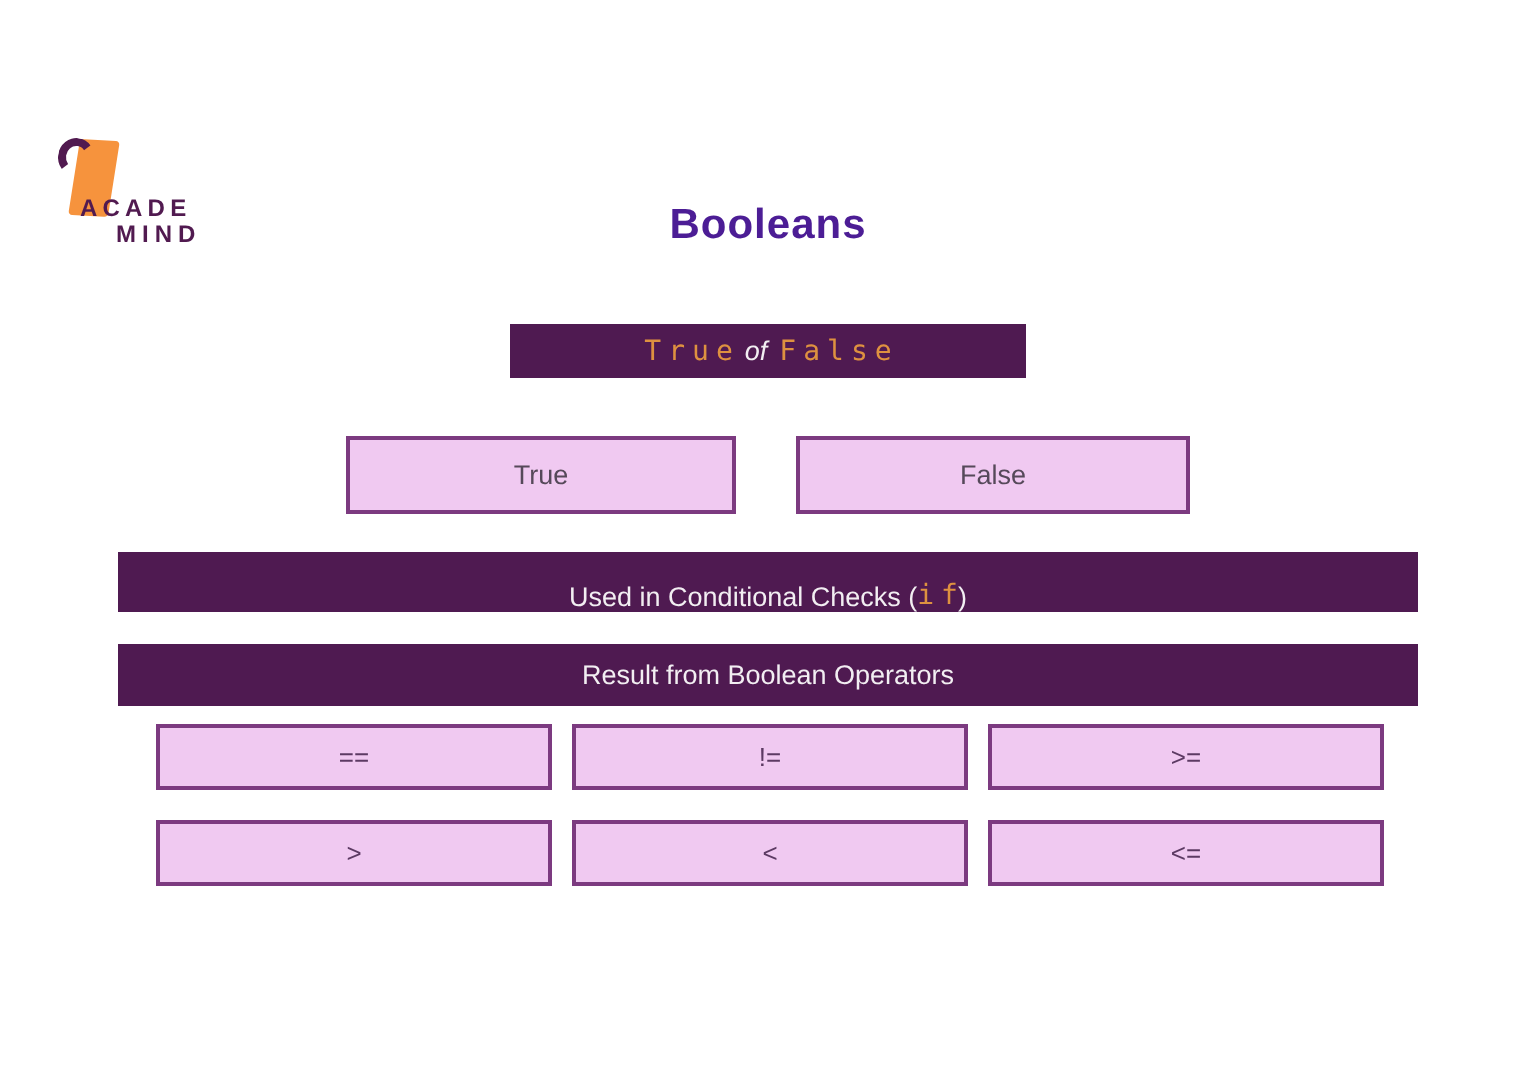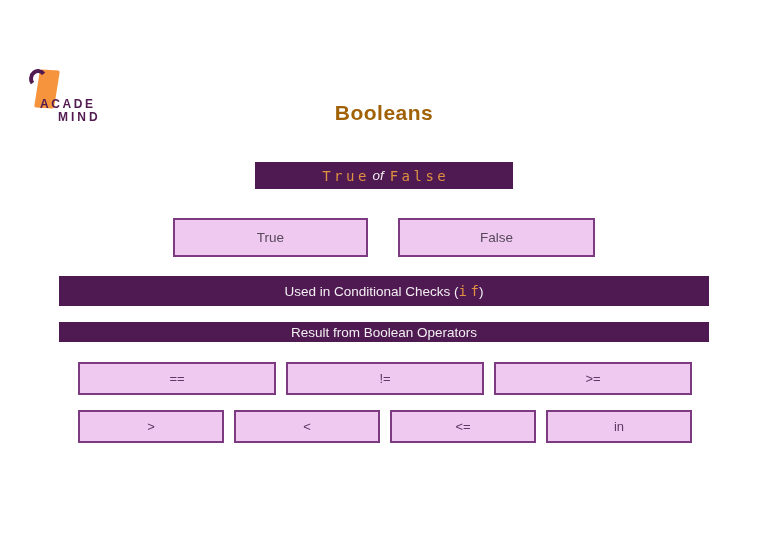--- a/index.html
+++ b/index.html
@@ -35,43 +35,43 @@
     position: absolute; left: 30px; top: 44px;
     font-size: 12px; font-weight: bold; letter-spacing: 3px;
     color: #511a50; white-space: nowrap;
   }
 
   
   .title {
     position: absolute; left: 0; top: 101px; width: 100%;
     text-align: center;
     font-size: 21px; font-weight: bold; letter-spacing: 0.5px;
-    color: #a16207;
+    color: #4c1d95;
   }
 
   
   .banner {
     position: absolute;
     background: #4f1a51;
     color: #f2eef2;
     display: flex; align-items: center; justify-content: center;
     font-size: 13.5px;
     white-space: pre;
   }
   .banner .code {
     font-family: "DejaVu Sans Mono", monospace;
     color: #de9140;
     font-size: 14px;
     letter-spacing: 3.5px;
     margin-right: -3.5px; 
   }
   .banner1 { left: 255px; top: 162px; width: 258px; height: 27px; }
   .banner1 .connector { margin: 0 6px; font-style: italic; }
-  .banner2 { left: 59px; top: 276px; width: 650px; height: 30px; }
-  .banner3 { left: 59px; top: 322px; width: 650px; height: 20px; }
+  .banner2 { left: 59px; top: 276px; width: 650px; height: 30px; align-items: flex-end; }
+  .banner3 { left: 59px; top: 322px; width: 650px; height: 31px; }
 
   
   .pillbox {
     position: absolute; box-sizing: border-box;
     background: #f0c9f1;
     border: 2px solid #7c3a80;
     display: flex; align-items: center; justify-content: center;
     font-size: 13.5px; color: #56495a;
   }
   .box-true  { left: 173px; top: 218px; width: 195px; height: 39px; }
@@ -124,16 +124,15 @@
   <div class="op-row op-row1">
     <div class="op">==</div>
     <div class="op">!=</div>
     <div class="op">&gt;=</div>
   </div>
 
   <div class="op-row op-row2">
     <div class="op">&gt;</div>
     <div class="op">&lt;</div>
     <div class="op">&lt;=</div>
-    <div class="op">in</div>
   </div>
 
 </div>
 
 </body></html>

